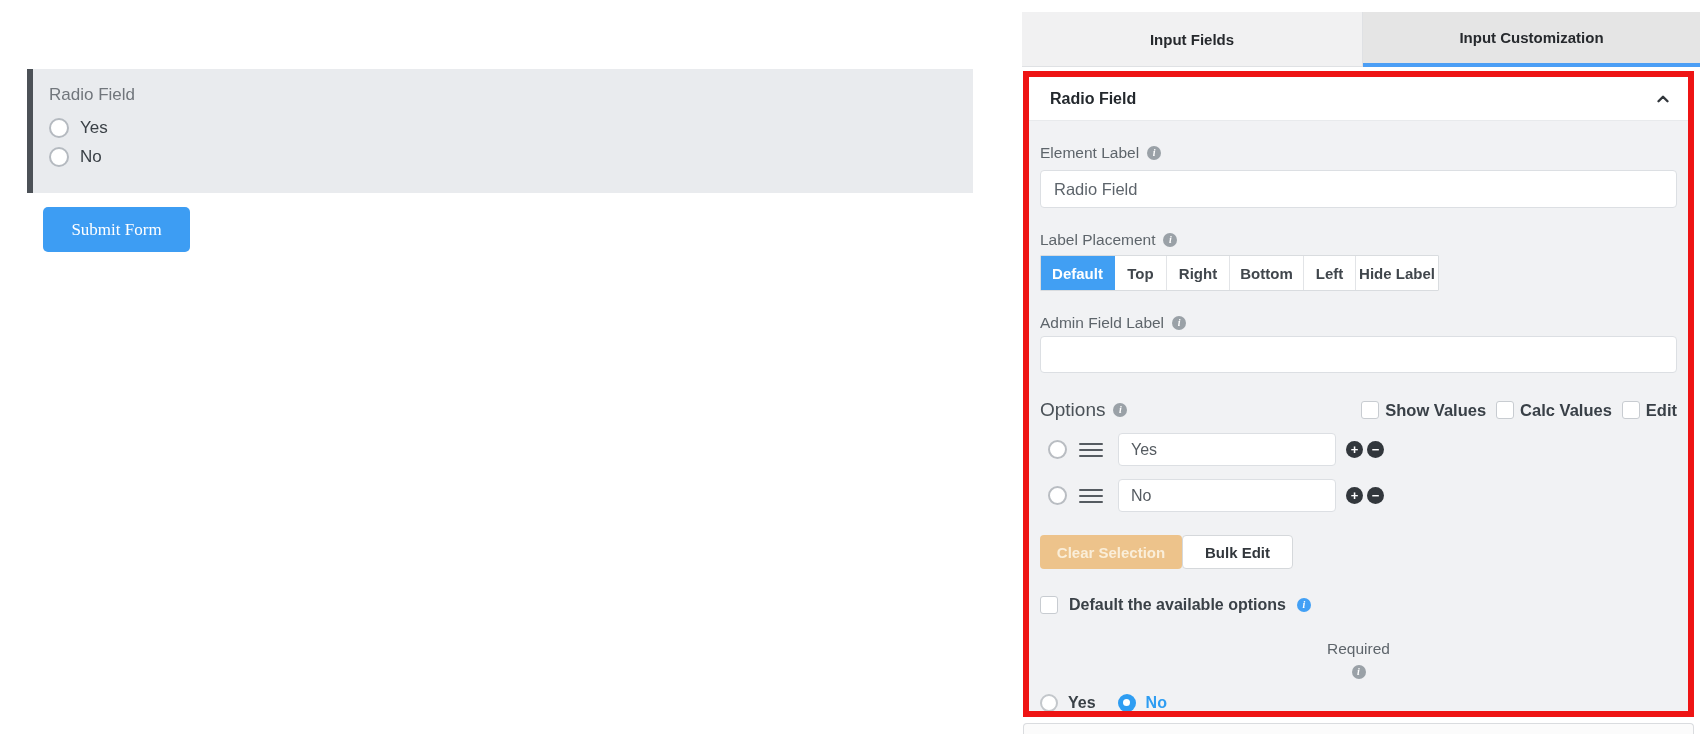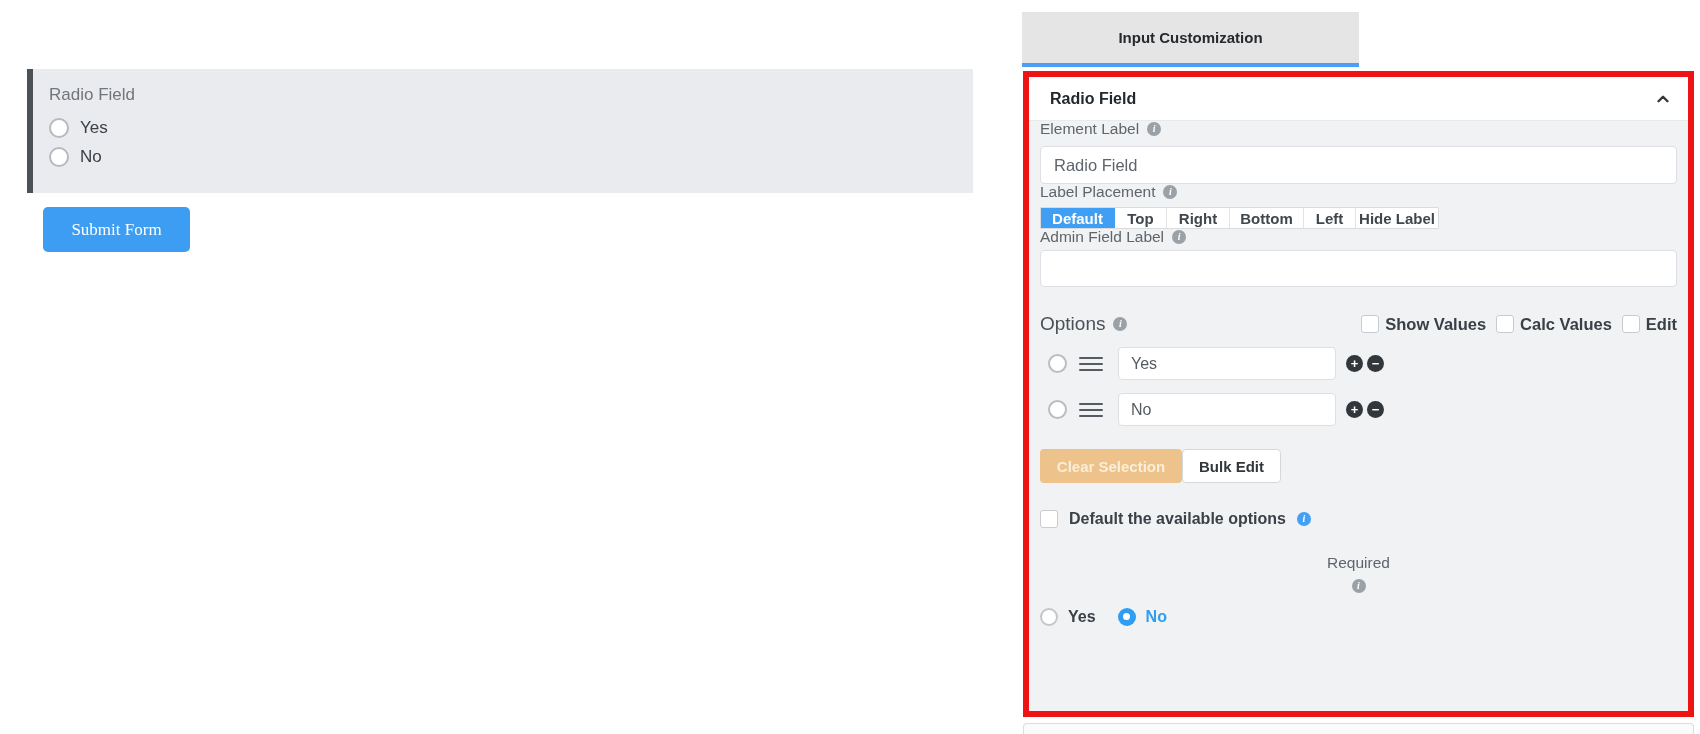--- a/index.html
+++ b/index.html
@@ -41,37 +41,37 @@
   }
   .panel-header {
     flex:none; height:44px; background:#fff; border-bottom:1px solid #e8eaec;
     display:flex; align-items:center; justify-content:space-between; padding:0 16px 0 21px;
   }
   .panel-title { font-size:16px; font-weight:700; color:#23282d; }
   .chevron-up { width:18px; height:18px; cursor:pointer; flex:none; }
   .panel-body { flex:1; padding:0 11px; overflow:hidden; }
 
   .ctl-label { display:flex; align-items:center; gap:8px; font-size:15.5px; color:#5e656b; line-height:16px; }
-  .mt-el { }
+  .mt-el { margin-top:24px; }
   .info-badge {
     width:14px; height:14px; border-radius:50%; background:#9aa1a7; color:#fff;
     font-family:"Liberation Serif", serif; font-style:italic; font-weight:700;
     font-size:10px; line-height:14px; text-align:center; flex:none; cursor:pointer;
   }
   .info-badge.blue { background:#42a0f5; }
 
   .text-input {
     width:100%; height:38px; margin-top:9px; background:#fff; border:1px solid #dcdfe3;
     border-radius:4px; padding:0 13px; font-size:16.5px; color:#5d646b;
     font-family:"Liberation Sans", sans-serif; outline:none;
   }
   .text-input.admin { margin-top:5px; height:37px; }
 
   .seg-group {
-    margin-top:7px; display:inline-flex; height:22px; background:#fff;
+    margin-top:7px; display:inline-flex; height:36px; background:#fff;
     border:1px solid #d9dcdf; border-radius:1px; overflow:hidden;
   }
   .seg {
     display:flex; align-items:center; justify-content:center; background:#fff;
     font-size:15px; font-weight:600; color:#40464c; border-right:1px solid #e2e4e7; cursor:pointer;
   }
   .seg:last-child { border-right:none; }
   .seg.active { background:#419ff3; color:#fff; border-color:#419ff3; }
 
   .options-header { margin-top:27px; display:flex; align-items:center; height:20px; }
@@ -96,21 +96,21 @@
     font-size:13px; font-weight:700; line-height:1; cursor:pointer; flex:none;
   }
   .circle-btn.plus { margin-left:10px; }
   .circle-btn.minus { margin-left:4px; }
 
   .action-row { margin-top:23px; display:flex; }
   .btn { height:34px; border-radius:4px; font-size:15px; font-weight:600;
          display:flex; align-items:center; justify-content:center; cursor:pointer;
          font-family:"Liberation Sans", sans-serif; border:none; }
   .btn-clear { width:142px; background:#edc38b; color:#faeed9; }
-  .btn-bulk  { width:99px;  background:#fff; color:#32373c; border:1px solid #d5d8db; }
+  .btn-bulk  { width:111px;  background:#fff; color:#32373c; border:1px solid #d5d8db; }
 
   .shuffle-row { margin-top:27px; display:flex; align-items:center; gap:11px; }
   .shuffle-label { font-size:16px; font-weight:600; color:#3a4147; }
 
   .req-label { margin-top:27px;flex-direction:column; }
   .req-row { margin-top:14px; display:flex; align-items:center; height:19px; }
   .radio-sm { width:18px; height:18px; border-radius:50%; border:2px solid #c3c7cb; background:#fff; flex:none; cursor:pointer; }
   .radio-sm.checked { border:none; background:#2e9df2; display:flex; align-items:center; justify-content:center; }
   .radio-sm.checked .dot { width:7px; height:7px; border-radius:50%; background:#fff; }
   .req-opt-label { margin-left:10px; font-size:16px; font-weight:600; color:#3a4147; }
@@ -134,20 +134,21 @@
       <span class="pv-opt-label">Yes</span>
     </div>
     <div class="pv-radio-row second">
       <span class="pv-radio"></span>
       <span class="pv-opt-label">No</span>
     </div>
   </div>
   <button class="submit-btn">Submit Form</button>
 
   <div class="tabbar">
+    <div class="tab tab-inactive">Input Fields</div>
     <div class="tab tab-active">Input Customization</div>
   </div>
 
   <div class="red-panel">
 
     <div class="panel-header">
       <span class="panel-title">Radio Field</span>
       <svg class="chevron-up" viewBox="0 0 24 24">
         <path d="M6 15l6-6 6 6" stroke="#32373c" stroke-width="3.2" fill="none" stroke-linecap="round" stroke-linejoin="round"></path>
       </svg>

